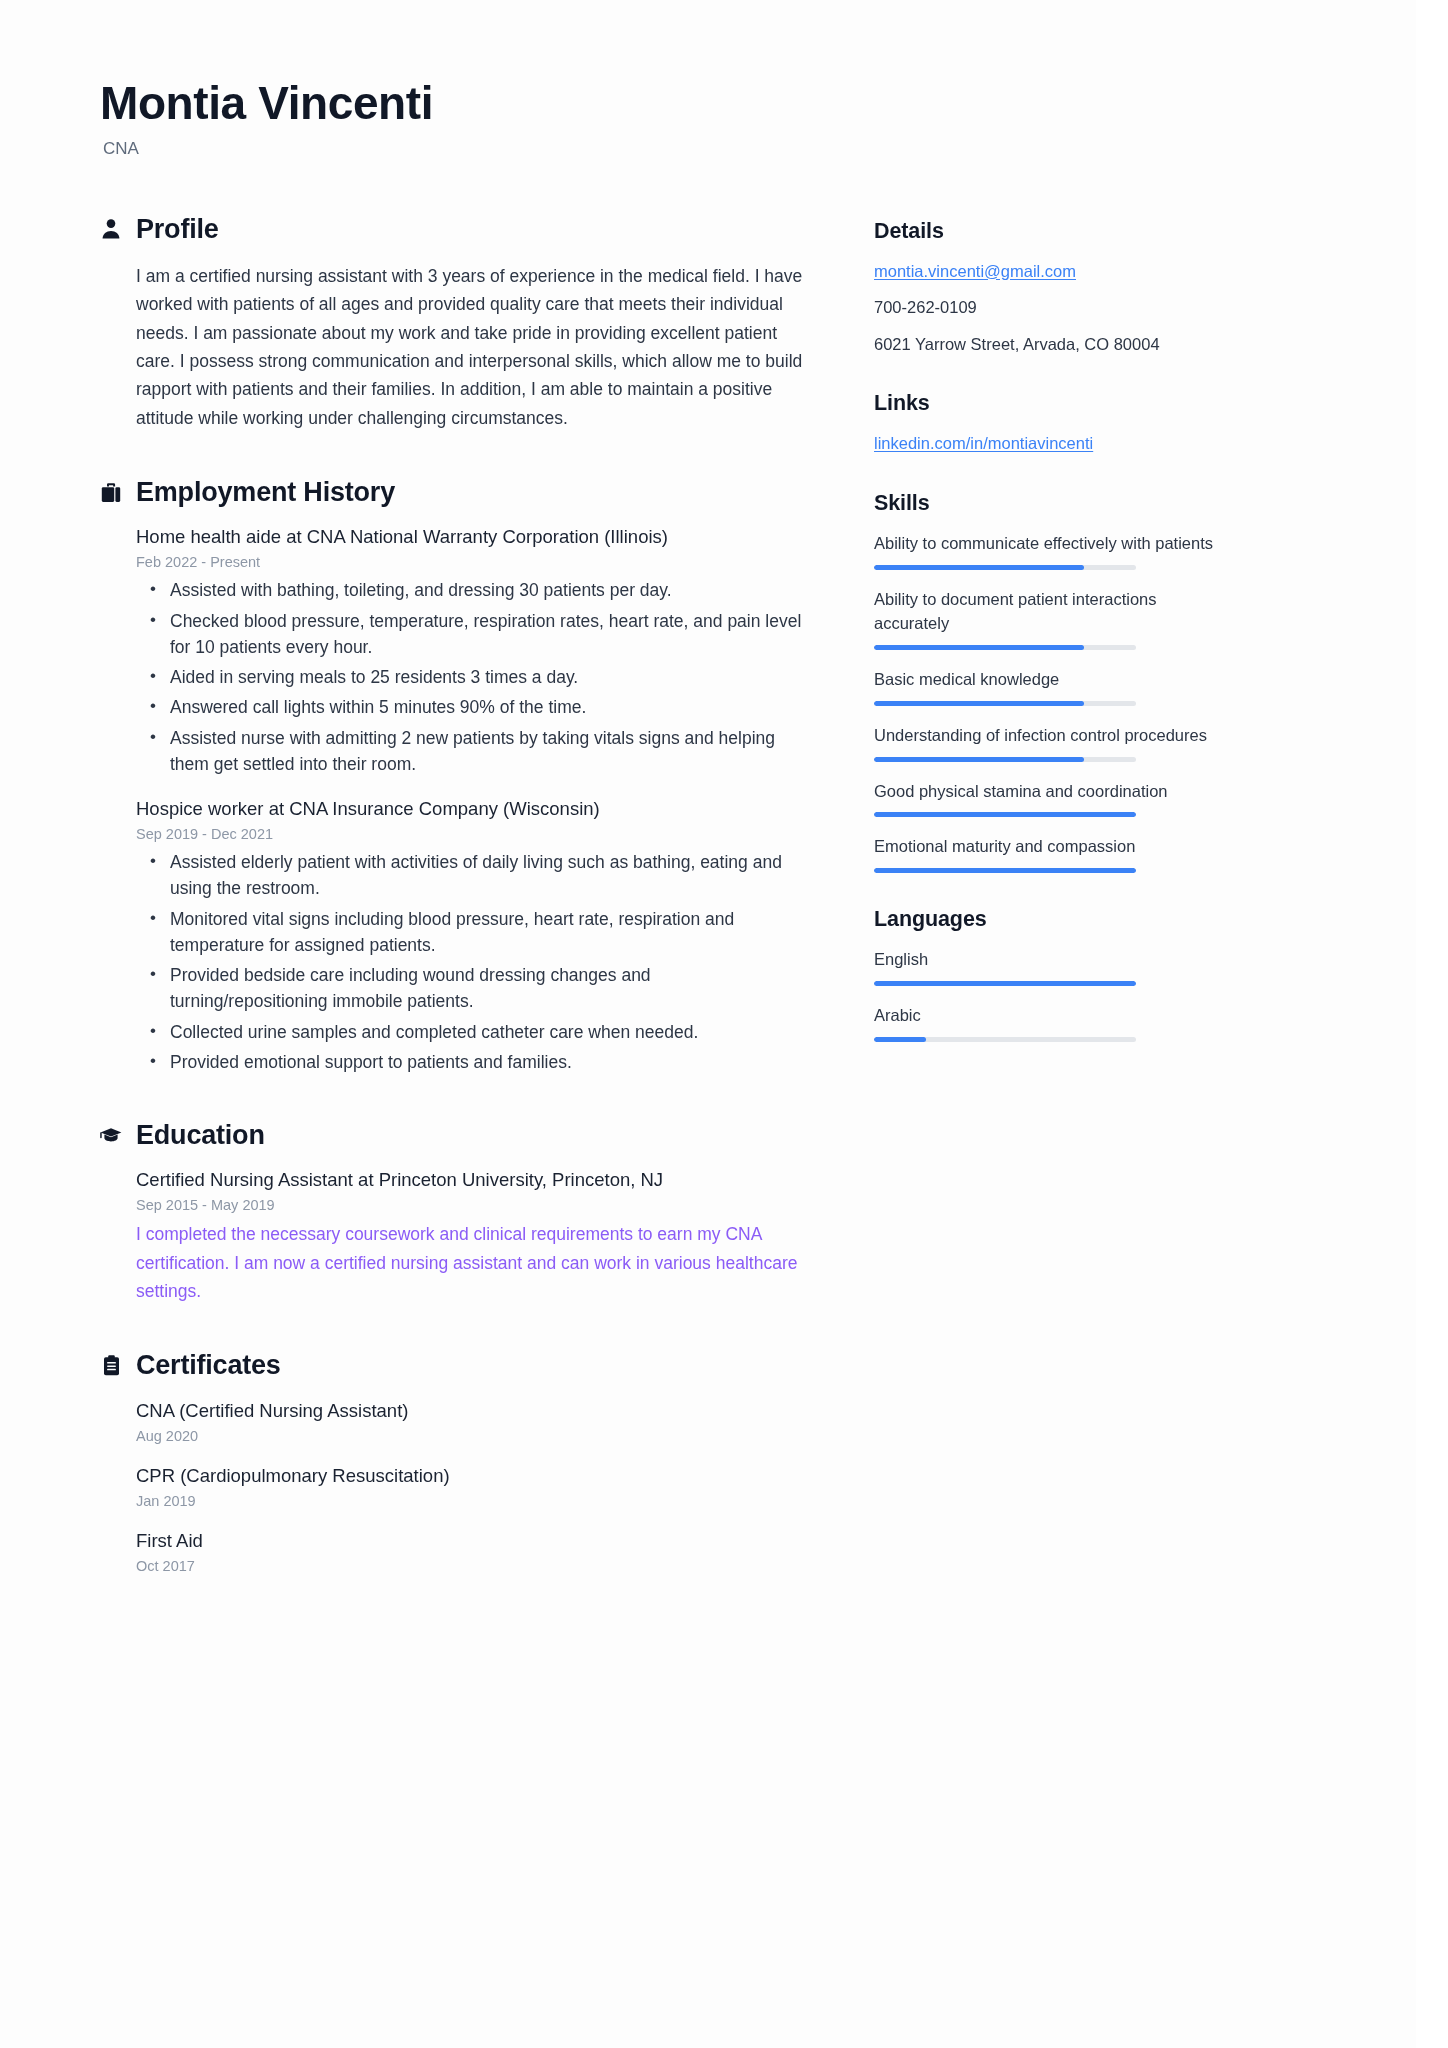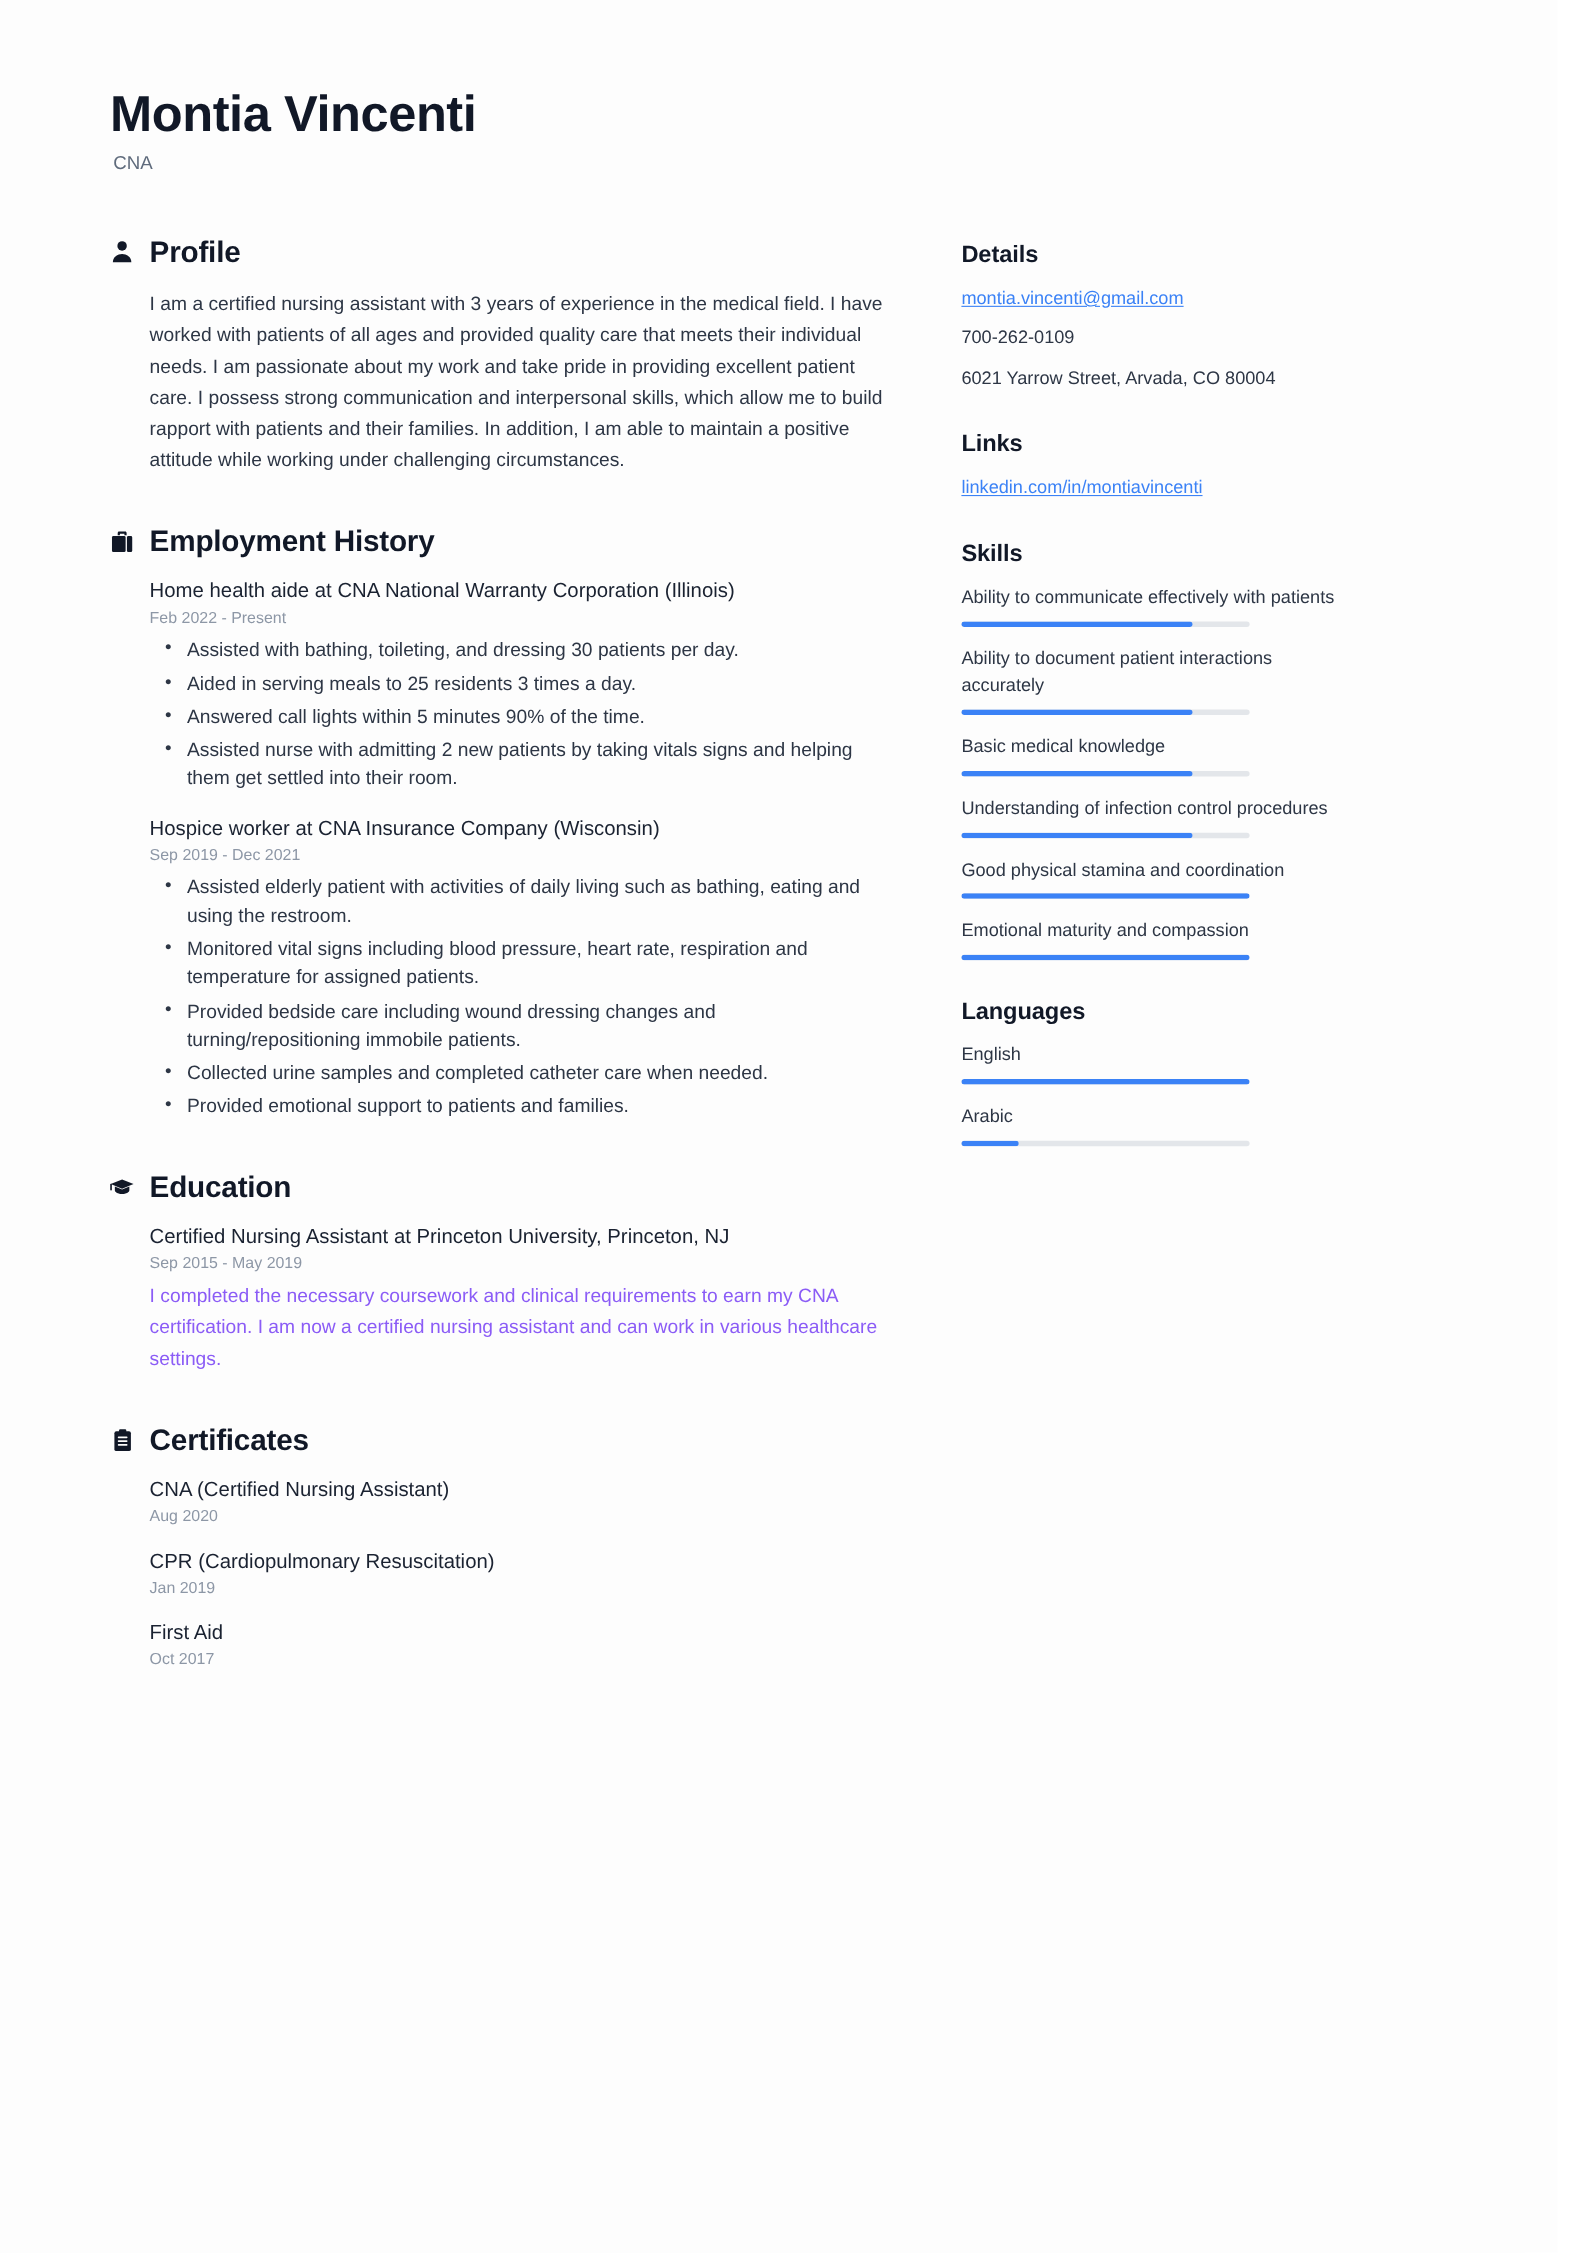--- a/index.html
+++ b/index.html
@@ -232,20 +232,21 @@
           </span>
           <div class="section-title">Employment History</div>
         </div>
         <div class="section-body">
 
           <div class="entry">
             <div class="entry-title">Home health aide at CNA National Warranty Corporation (Illinois)</div>
             <div class="entry-date">Feb 2022 - Present</div>
             <ul class="bullets">
               <li>Assisted with bathing, toileting, and dressing 30 patients per day.</li>
+              <li>Checked blood pressure, temperature, respiration rates, heart rate, and pain level for 10 patients every hour.</li>
               <li>Aided in serving meals to 25 residents 3 times a day.</li>
               <li>Answered call lights within 5 minutes 90% of the time.</li>
               <li>Assisted nurse with admitting 2 new patients by taking vitals signs and helping them get settled into their room.</li>
             </ul>
           </div>
 
           <div class="entry">
             <div class="entry-title">Hospice worker at CNA Insurance Company (Wisconsin)</div>
             <div class="entry-date">Sep 2019 - Dec 2021</div>
             <ul class="bullets">

